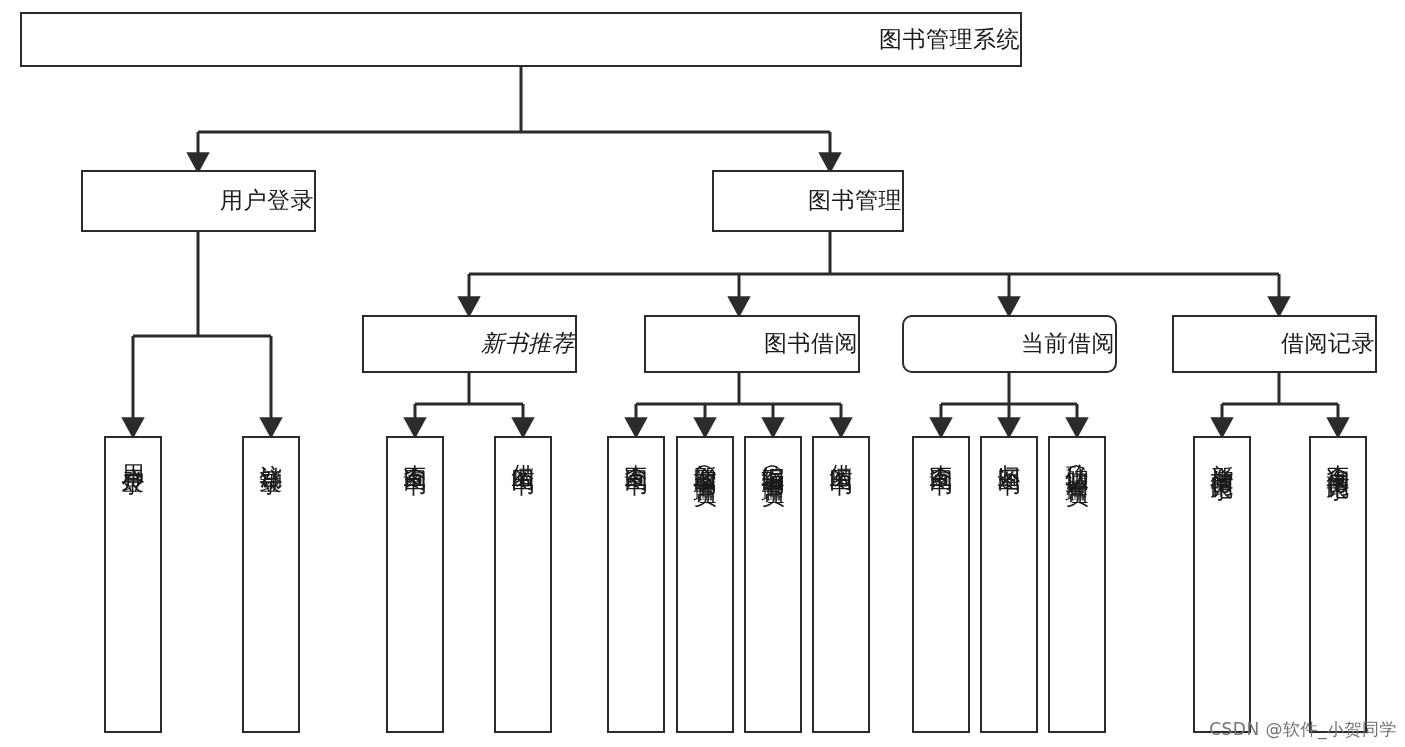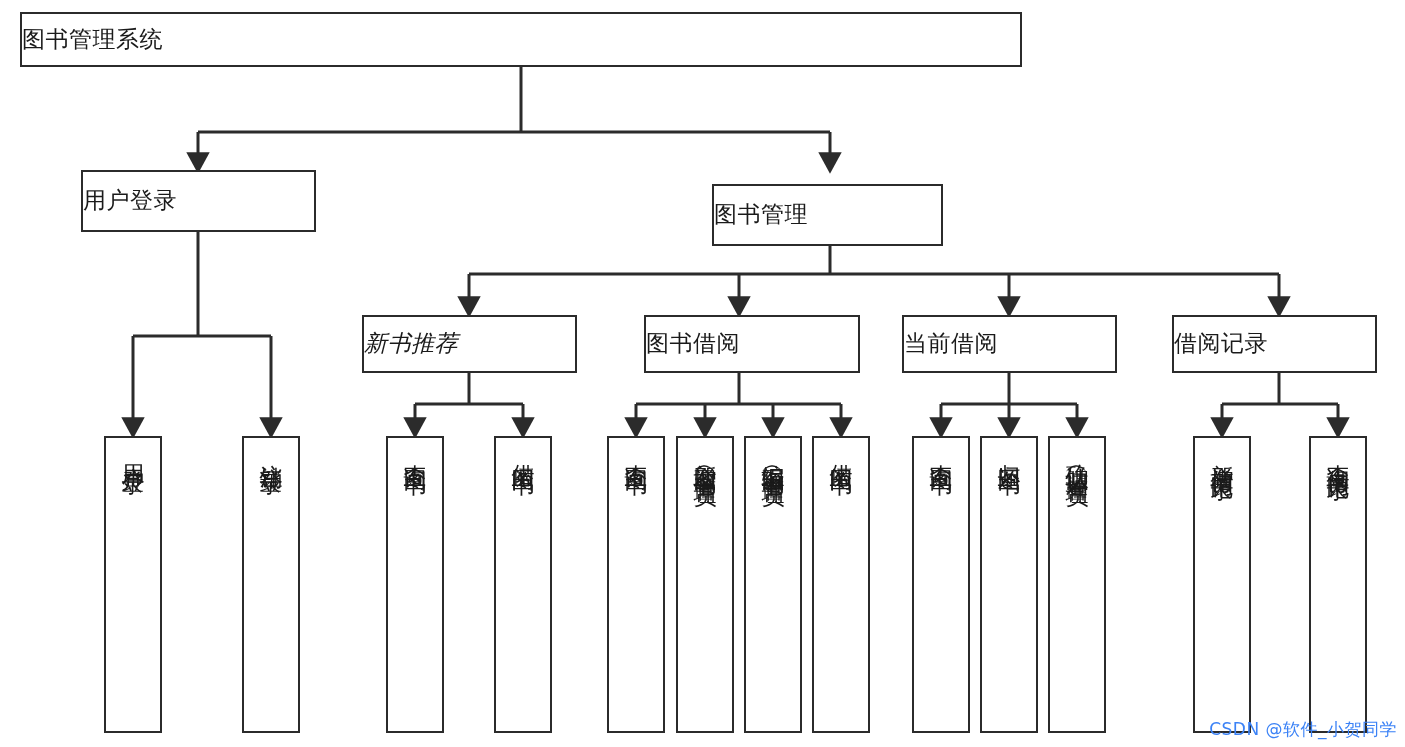--- a/index.html
+++ b/index.html
@@ -28,21 +28,21 @@
     height: 747px;
     display: block;
   }
   .node-box {
     position: absolute;
     box-sizing: border-box;
     border: 2.5px solid #2b2b2b;
     background: #ffffff;
     display: flex;
     align-items: center;
-    justify-content: flex-start;
+    justify-content: flex-end;
     overflow: hidden;
   }
   .node-label {
     color: #1a1a1a;
     line-height: 1.18;
     text-align: center;
     white-space: pre;
     user-select: none;
   }
   .node-box.horizontal .node-label {
@@ -59,21 +59,21 @@
     text-orientation: upright;
     font-size: 23px;
     letter-spacing: 3px;
     line-height: 1;
   }
   #watermark {
     position: absolute;
     right: 8px;
     bottom: 6px;
     font-size: 17px;
-    color: #3b82f6;
+    color: #737373;
     letter-spacing: 0.5px;
     user-select: none;
     white-space: nowrap;
   }
 </style>
 </head>
 <body>
 
 <div id="diagram-root">
 
@@ -131,31 +131,31 @@
     </g>
   </svg>
 
   <div class="node-box horizontal" style="left:20px; top:12px; width:1002px; height:55px;">
     <span class="node-label">图书管理系统</span>
   </div>
 
   <div class="node-box horizontal" style="left:81px; top:170px; width:235px; height:62px;">
     <span class="node-label">用户登录</span>
   </div>
-  <div class="node-box horizontal" style="left:712px; top:170px; width:231px; height:62px;margin-top:14px;">
+  <div class="node-box horizontal" style="left:712px; top:170px; width:192px; height:62px;">
     <span class="node-label">图书管理</span>
   </div>
 
   <div class="node-box horizontal" style="left:362px; top:315px; width:215px; height:58px;font-style:italic;">
     <span class="node-label">新书推荐</span>
   </div>
   <div class="node-box horizontal" style="left:644px; top:315px; width:216px; height:58px;">
     <span class="node-label">图书借阅</span>
   </div>
-  <div class="node-box horizontal" style="left:902px; top:315px; width:215px; height:58px;">
+  <div class="node-box horizontal" style="left:902px; top:315px; width:215px; height:58px;border-radius:10px;">
     <span class="node-label">当前借阅</span>
   </div>
   <div class="node-box horizontal" style="left:1172px; top:315px; width:205px; height:58px;">
     <span class="node-label">借阅记录</span>
   </div>
 
   <div class="node-box vertical" style="left:104px; top:436px; width:58px; height:297px;">
     <span class="node-label">用户登录</span>
   </div>
   <div class="node-box vertical" style="left:242px; top:436px; width:58px; height:297px;">

